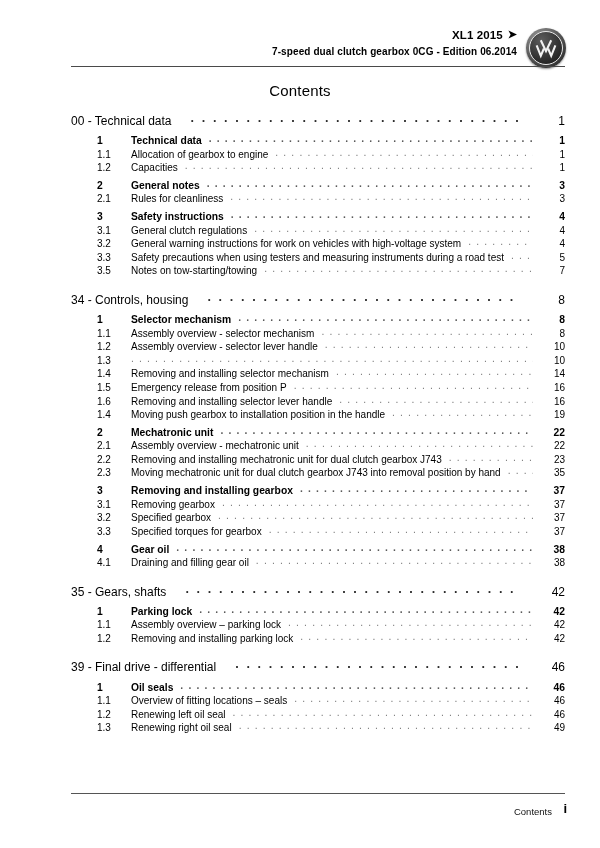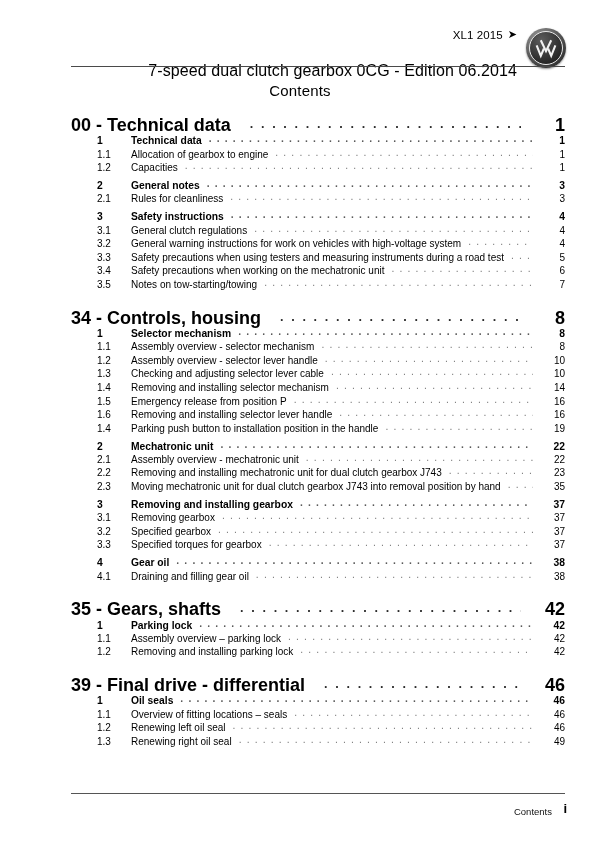--- a/index.html
+++ b/index.html
@@ -23,44 +23,44 @@
     height: 848px;
   }
 
   
   .header {
     position: absolute;
     left: 71px;
     top: 26px;
     width: 494px;
     height: 46px;
+    font-weight: bold;
   }
   .header-line1 {
     position: absolute;
     right: 48px;
     top: 3px;
     font-size: 11.5px;
     letter-spacing: 0.1px;
     white-space: nowrap;
   }
   .header-arrow {
     display: inline-block;
     margin-left: 5px;
     position: relative;
     top: -1px;
     font-size: 11px;
   }
   .header-line2 {
     position: absolute;
     right: 48px;
     top: 20px;
-    font-size: 16px;
+    font-size: 10px;
     letter-spacing: 0.1px;
     white-space: nowrap;
-    margin-top: 16px;
   }
   .header-rule {
     position: absolute;
     left: 0;
     top: 40px;
     width: 494px;
     height: 1px;
     background: #4a4a4a;
   }
 
@@ -123,22 +123,22 @@
   .row {
     display: flex;
     align-items: baseline;
     width: 494px;
     height: 13.6px;
     white-space: nowrap;
   }
 
   
   .row.chap {
-    font-size: 18px;
-    font-weight: bold;
+    font-size: 12px;
+    font-weight: normal;
     height: 17px;
     margin-bottom: 2px;
     gap: 12px;
   }
   .row.chap .ch-label {
     flex: 0 0 auto;
     padding-right: 7px;
   }
 
   
@@ -302,26 +302,20 @@
           <span class="dots"></span>
           <span class="pg">4</span>
         </div>
         <div class="row sub">
           <span class="num">3.3</span>
           <span class="ttl">Safety precautions when using testers and measuring instruments during a road test</span>
           <span class="dots"></span>
           <span class="pg">5</span>
         </div>
         <div class="row sub">
-          <span class="num">3.4</span>
-          <span class="ttl">Safety precautions when working on the mechatronic unit</span>
-          <span class="dots"></span>
-          <span class="pg">6</span>
-        </div>
-        <div class="row sub">
           <span class="num">3.5</span>
           <span class="ttl">Notes on tow-starting/towing</span>
           <span class="dots"></span>
           <span class="pg">7</span>
         </div>
       </div>
       <div class="chapter">
         <div class="row chap">
           <span class="ch-label">34 - Controls, housing</span>
           <span class="dots"></span>
@@ -340,21 +334,20 @@
           <span class="pg">8</span>
         </div>
         <div class="row sub">
           <span class="num">1.2</span>
           <span class="ttl">Assembly overview - selector lever handle</span>
           <span class="dots"></span>
           <span class="pg">10</span>
         </div>
         <div class="row sub">
           <span class="num">1.3</span>
-          <span class="ttl">Checking and adjusting selector lever cable</span>
           <span class="dots"></span>
           <span class="pg">10</span>
         </div>
         <div class="row sub">
           <span class="num">1.4</span>
           <span class="ttl">Removing and installing selector mechanism</span>
           <span class="dots"></span>
           <span class="pg">14</span>
         </div>
         <div class="row sub">
@@ -364,21 +357,21 @@
           <span class="pg">16</span>
         </div>
         <div class="row sub">
           <span class="num">1.6</span>
           <span class="ttl">Removing and installing selector lever handle</span>
           <span class="dots"></span>
           <span class="pg">16</span>
         </div>
         <div class="row sub">
           <span class="num">1.4</span>
-          <span class="ttl">Parking push button to installation position in the handle</span>
+          <span class="ttl">Moving push gearbox to installation position in the handle</span>
           <span class="dots"></span>
           <span class="pg">19</span>
         </div>
         <div class="row group">
           <span class="num">2</span>
           <span class="ttl">Mechatronic unit</span>
           <span class="dots"></span>
           <span class="pg">22</span>
         </div>
         <div class="row sub">

